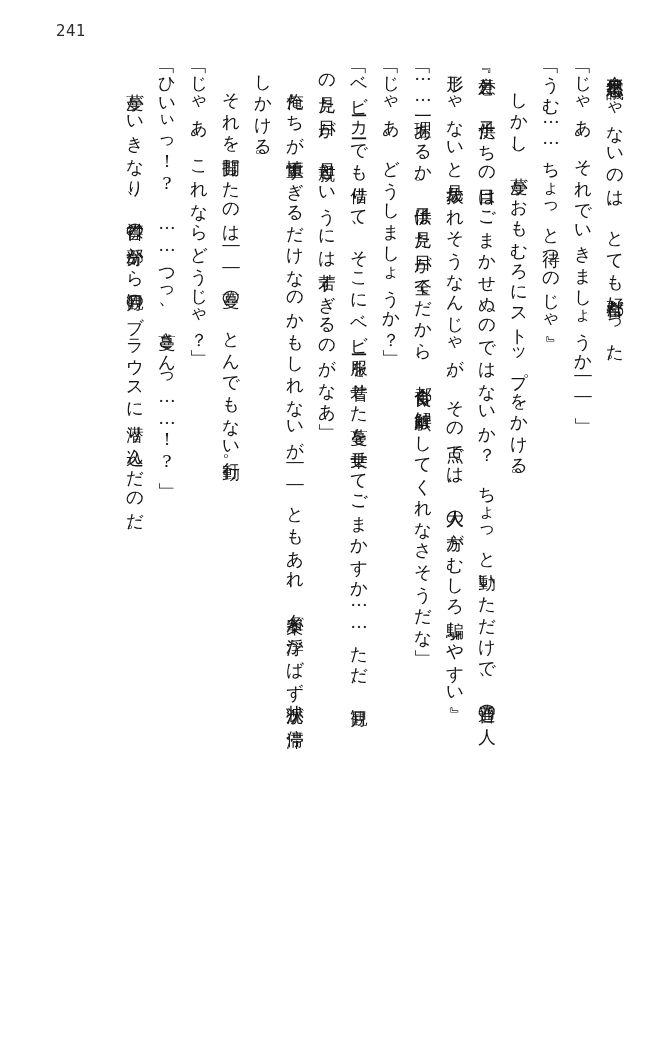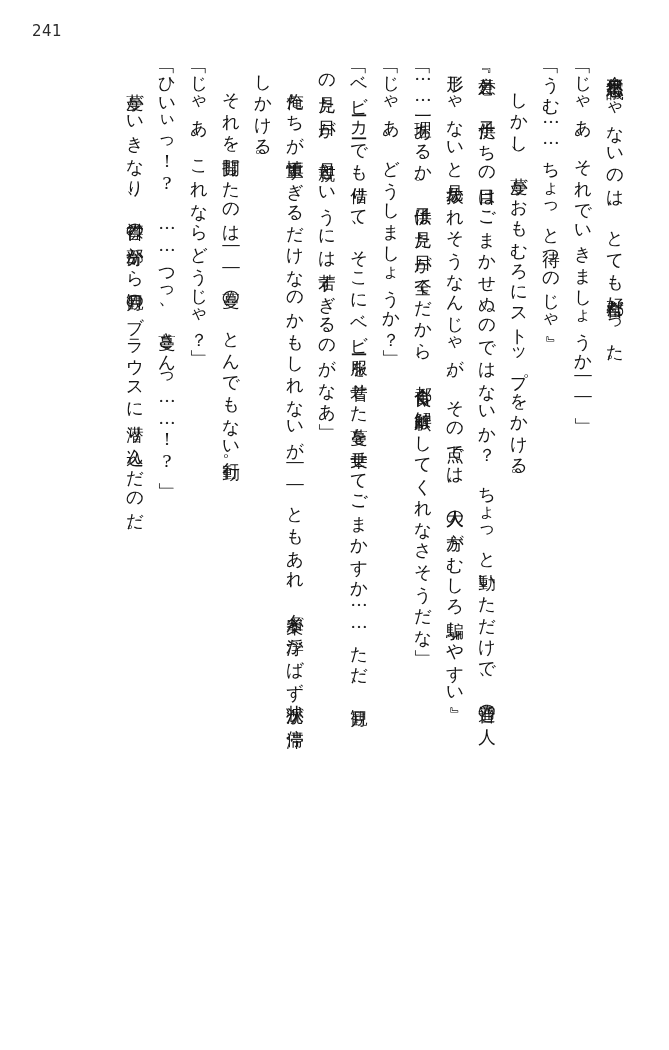--- a/index.html
+++ b/index.html
@@ -17,21 +17,21 @@
   }
   .page {
     position: relative;
     width: 669px;
     height: 1050px;
     box-sizing: border-box;
   }
   .page-number {
     position: absolute;
     top: 22px;
-    left: 32px;
+    left: 56px;
     font-size: 15px;
     letter-spacing: 0.5px;
     color: #2a2a2a;
     font-family: "DejaVu Sans", "Liberation Sans", sans-serif;
   }
   .text-body {
     position: absolute;
     top: 62px;
     right: 46px;
     bottom: 40px;

